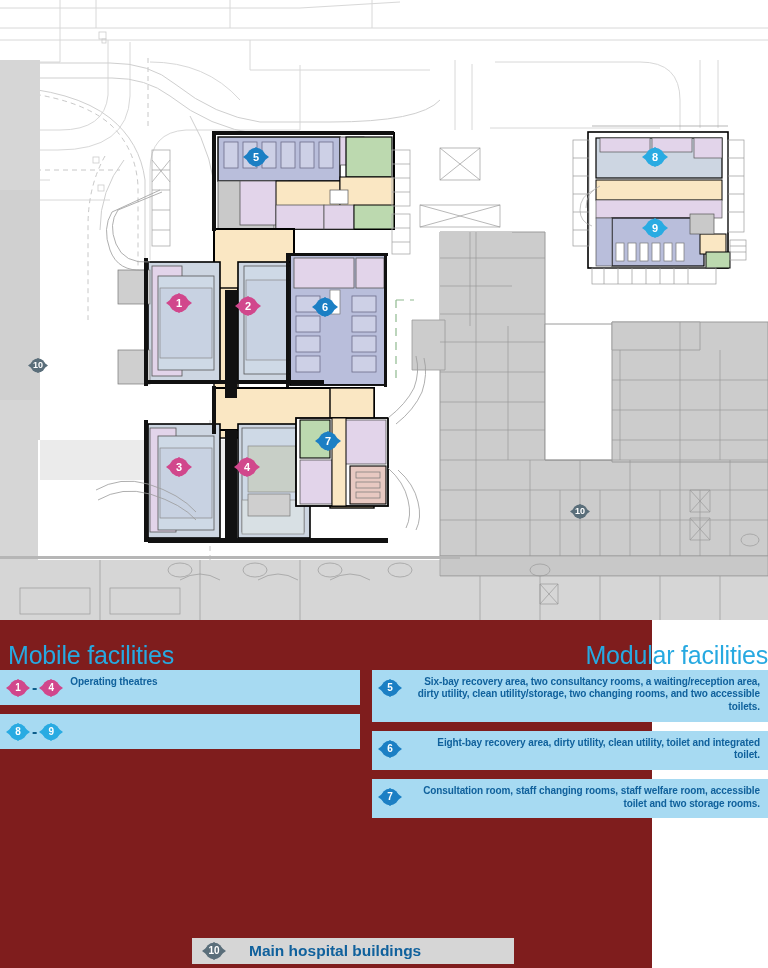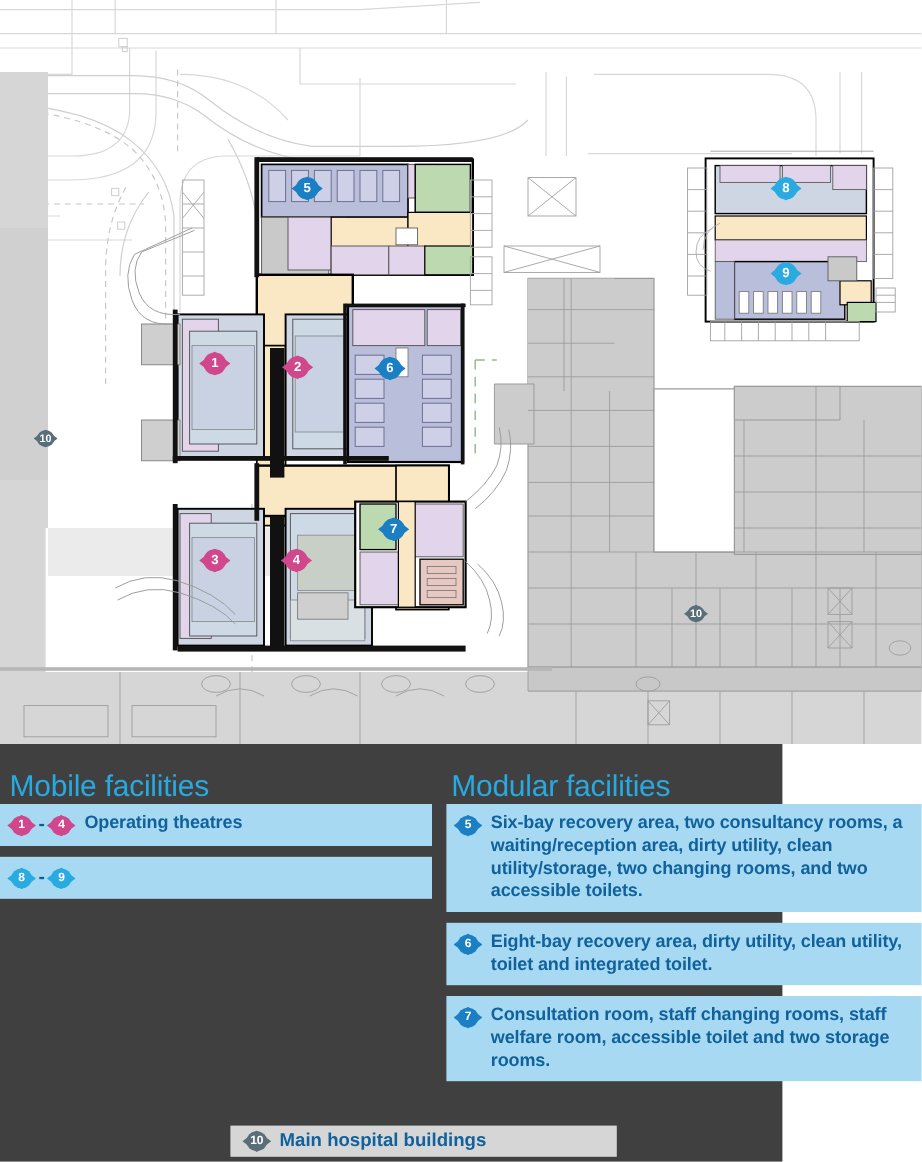--- a/index.html
+++ b/index.html
@@ -28,25 +28,25 @@
     color:#fff;font-size:11px;font-weight:bold;
     font-family:"Liberation Sans",sans-serif;
     line-height:1;letter-spacing:0;
   }
   .marker.small{width:20px;height:15px;}
   .marker.small .num{font-size:9px;}
 
   
   #legend{
     position:absolute;left:0;top:620px;width:652px;height:348px;
-    background:#404040;
+    background:#7f1d1d;
   }
   .col{position:absolute;top:0;}
   #col-left{left:0;width:360px;}
-  #col-right{left:372px;width:396px;}
+  #col-right{left:372px;width:396px;text-align:right;}
 
   .col-title{
     color:#27a9e1;
     font-size:25px;
     font-weight:normal;
     letter-spacing:-0.2px;
     margin:0;
     padding:22px 0 0 8px;
     line-height:1.1;
   }
@@ -65,21 +65,21 @@
     flex:0 0 auto;
     padding-top:3px;
     white-space:nowrap;
   }
   .legend-row .dash{
     color:#0d5e8c;font-size:16px;font-weight:bold;
     padding:0 2px;line-height:1;
   }
   .legend-row .txt{
     color:#10619c;
-    font-size:15px;
+    font-size:10px;
     font-weight:bold;
     line-height:1.27;
     padding-left:7px;
     letter-spacing:-0.1px;
   }
   .key{position:relative;width:24px;height:18px;flex:0 0 auto;}
   .key .num{
     position:absolute;inset:0;display:flex;align-items:center;justify-content:center;
     color:#fff;font-size:10px;font-weight:bold;line-height:1;
   }
@@ -87,21 +87,21 @@
   #footer-row{
     position:absolute;
     left:192px;top:318px;
     width:322px;height:26px;
     background:#d6d6d6;
     display:flex;align-items:center;
     padding-left:10px;
     box-sizing:border-box;
   }
   #footer-row .txt{
-    color:#10619c;font-size:15.5px;font-weight:bold;padding-left:7px;
+    color:#10619c;font-size:15.5px;font-weight:bold;padding-left:7px;margin-left:16px;
   }
 </style>
 </head>
 <body>
 
 <div id="map-area">
   <svg id="map-svg" width="768" height="620" viewBox="0 0 768 620">
     <defs>
       <pattern id="hatch" width="6" height="6" patternUnits="userSpaceOnUse" patternTransform="rotate(45)">
         <line x1="0" y1="0" x2="0" y2="6" stroke="#b9b9b9" stroke-width="0.6"></line>

